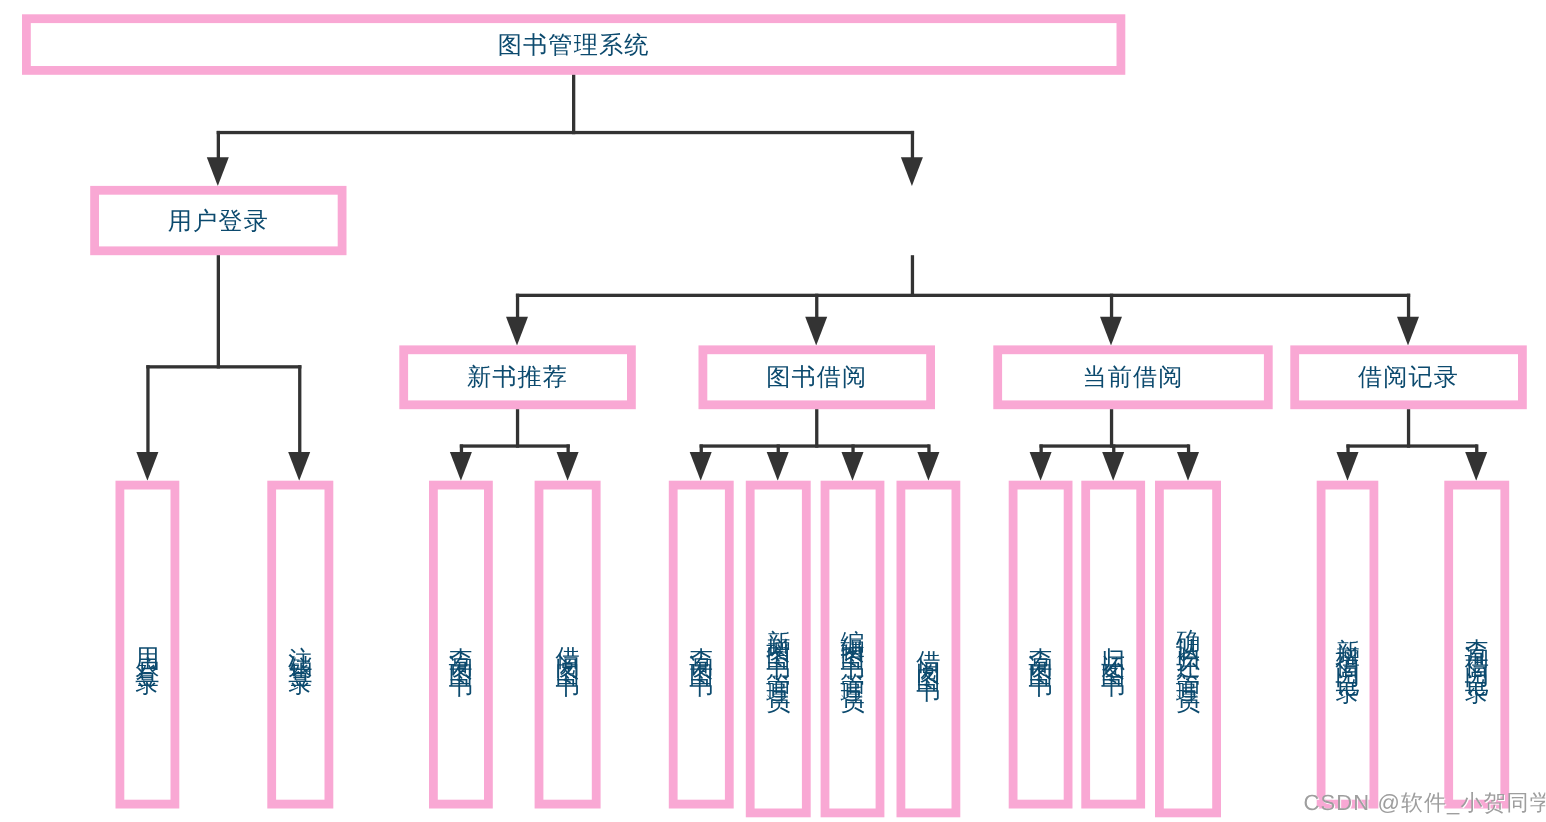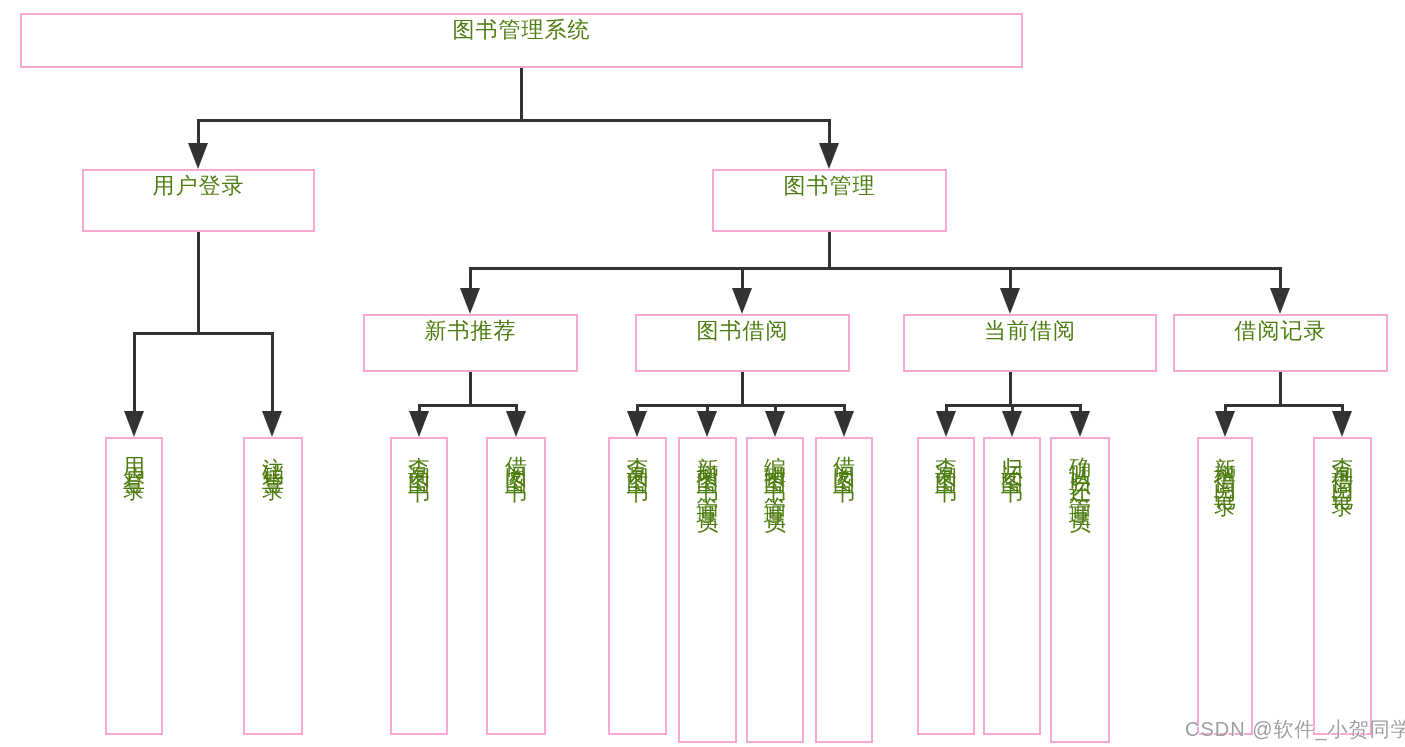--- a/index.html
+++ b/index.html
@@ -5,23 +5,23 @@
   html,body { margin:0; padding:0; background:#ffffff; }
   #stage {
     position:relative; width:1405px; height:747px;
     background:#ffffff; overflow:hidden;
     font-family:"Liberation Sans", sans-serif;
     color:#333333;
   }
   
   .node {
     position:absolute; box-sizing:border-box;
-    border:2px solid #f9a8d4; background:#ffffff;
-    display:flex; justify-content:center;
-    font-size:22px; color:#4d7c0f; letter-spacing:1px;
+    border:8px solid #f9a8d4; background:#ffffff;
+    display:flex; align-items:center; justify-content:center;
+    font-size:22px; color:#0c4a6e; letter-spacing:1px;
   }
   .vnode .vtext {
     writing-mode:vertical-rl; text-orientation:mixed;
     letter-spacing:8px; line-height:1; font-size:22px;
   }
   
   .n-root          { left:20px;   top:13px;  width:1003px; height:55px; }
   .n-user-login    { left:82px;   top:169px; width:233px;  height:63px; }
   .n-book-mgmt     { left:712px;  top:169px; width:235px;  height:63px; }
   .n-new-book      { left:363px;  top:314px; width:215px;  height:58px; }
@@ -65,23 +65,20 @@
 
   <div class="vline" style="left:520px; top:68px;  height:54px;"></div>
   <div class="hline" style="left:197px; top:119px; width:634px;"></div>
   <div class="vline" style="left:197px; top:119px; height:29px;"></div>
   <div class="arw" style="left:188px; top:143px;"></div>
   <div class="vline" style="left:828px; top:119px; height:29px;"></div>
   <div class="arw" style="left:819px; top:143px;"></div>
 
   <div class="node n-user-login">
     <span>用户登录</span>
-  </div>
-  <div class="node n-book-mgmt">
-    <span>图书管理</span>
   </div>
 
   <div class="vline" style="left:197px; top:232px; height:103px;"></div>
   <div class="hline" style="left:133px; top:332px; width:141px;"></div>
   <div class="vline" style="left:133px; top:332px; height:82px;"></div>
   <div class="arw" style="left:124px; top:411px;"></div>
   <div class="vline" style="left:271px; top:332px; height:82px;"></div>
   <div class="arw" style="left:262px; top:411px;"></div>
 
   <div class="vline" style="left:828px; top:232px; height:38px;"></div>

